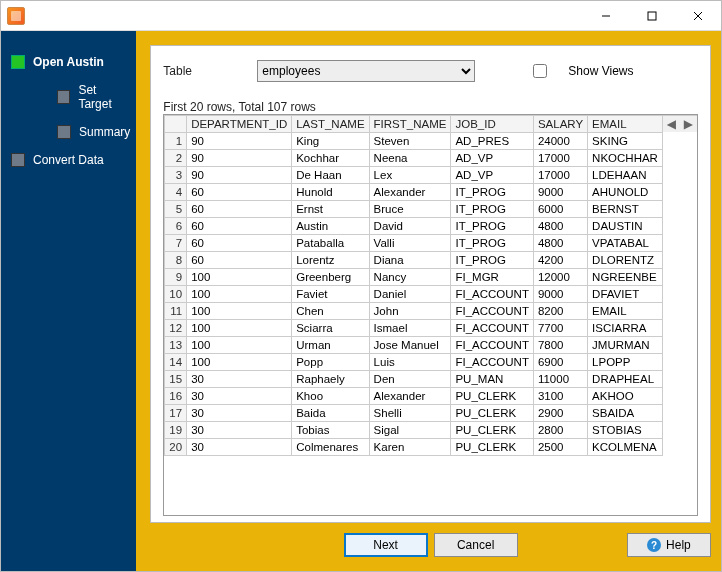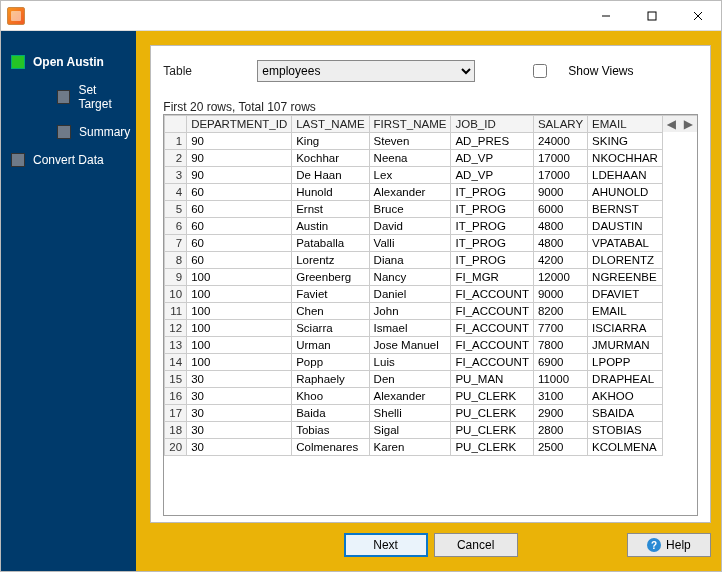--- a/index.html
+++ b/index.html
@@ -377,21 +377,21 @@
                 <tr>
                   <td class="rowhead">17</td>
                   <td>30</td>
                   <td>Baida</td>
                   <td>Shelli</td>
                   <td>PU_CLERK</td>
                   <td>2900</td>
                   <td>SBAIDA</td>
                 </tr>
                 <tr>
-                  <td class="rowhead">18</td>
+                  <td class="rowhead">19</td>
                   <td>30</td>
                   <td>Tobias</td>
                   <td>Sigal</td>
                   <td>PU_CLERK</td>
                   <td>2800</td>
                   <td>STOBIAS</td>
                 </tr>
                 <tr>
                   <td class="rowhead">20</td>
                   <td>30</td>

